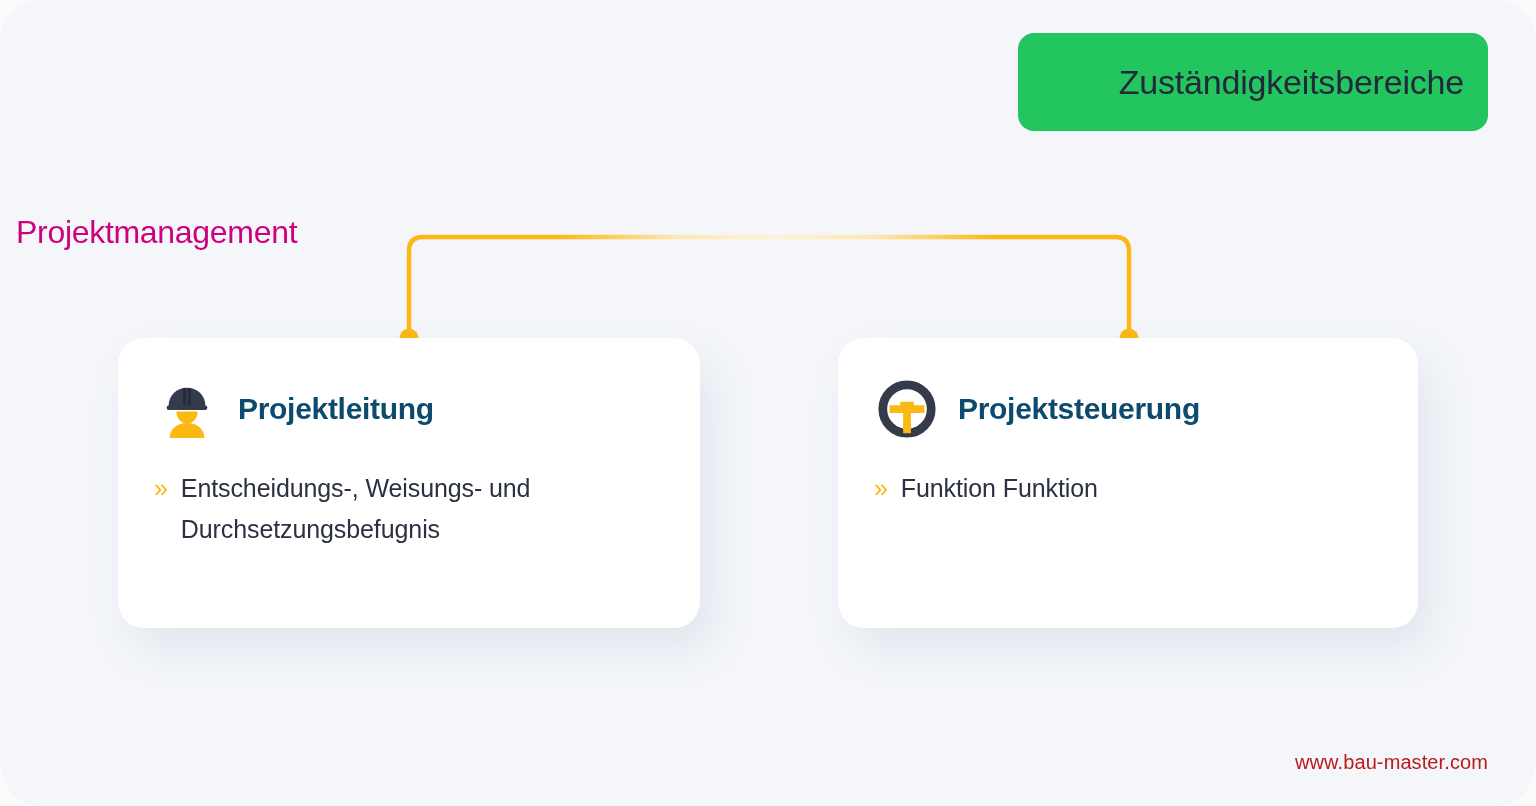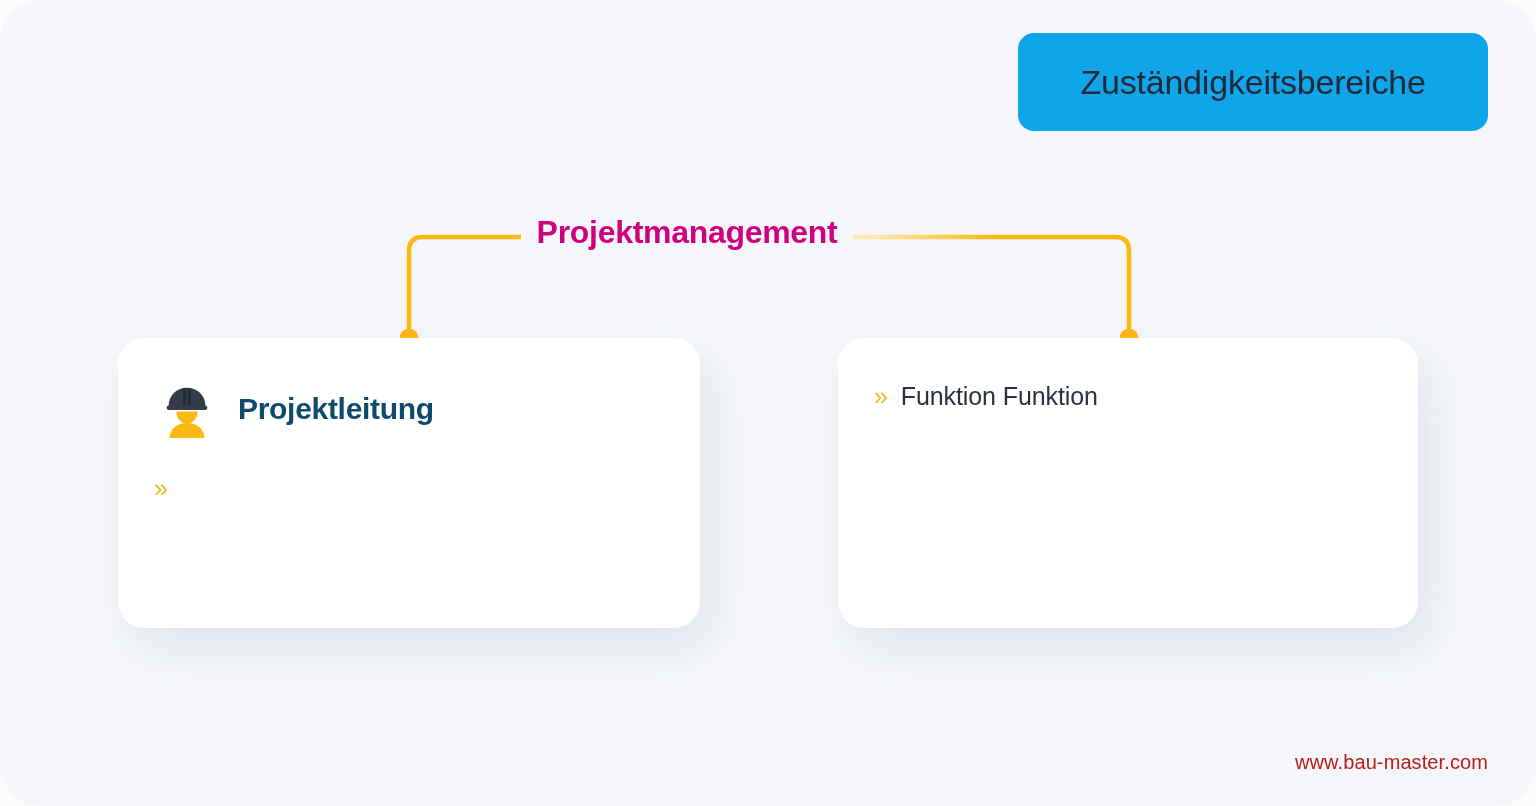--- a/index.html
+++ b/index.html
@@ -21,25 +21,25 @@
     overflow: hidden;
   }
 
   
   .title-badge {
     position: absolute;
     left: 1018px;
     top: 33px;
     width: 470px;
     height: 98px;
-    background: #0ea5e9;
+    background: #22c55e;
     border-radius: 16px;
     display: flex;
     align-items: center;
-    justify-content: center;
+    justify-content: flex-end;
     padding: 0 24px;
   }
   .title-badge-text {
     font-size: 34px;
     font-weight: 400;
     color: #23293a;
     letter-spacing: -0.2px;
     white-space: nowrap;
   }
 
@@ -52,23 +52,22 @@
     height: 150px;
     pointer-events: none;
   }
 
   
   .parent-label {
     position: absolute;
     left: 0;
     top: 214px;
     width: 1374px;
-    text-align: center;
     font-size: 32px;
-    font-weight: bold;
+    font-weight: normal;
     color: #cf0080;
     letter-spacing: -0.3px;
     z-index: 3;
   }
   .parent-label span {
     background: #f4f6fa;
     padding: 0 16px;
   }
 
   
@@ -175,25 +174,36 @@
           <path d="M21 34.5 C21 41.5 25.9 47 32 47 C38.1 47 43 41.5 43 34.5 Z" fill="#fcb813"></path>
 
           <path d="M14 62 C14 53 21.5 46.5 32 46.5 C42.5 46.5 50 53 50 62 Z" fill="#fcb813"></path>
         </svg>
       </div>
       <div class="card-title">Projektleitung</div>
     </div>
     <ul class="bullet-list">
       <li class="bullet-item">
         <span class="bullet-marker">»</span>
+        <span class="bullet-text">Entscheidungs-, Weisungs- und Durchsetzungsbefugnis</span>
       </li>
     </ul>
   </div>
 
   <div class="card card-right">
+    <div class="card-head">
+      <div class="card-icon">
+        <svg viewBox="0 0 64 64" width="62" height="62" fill="none">
+          <circle cx="32" cy="32" r="25" stroke="#343b4a" stroke-width="9" fill="none"></circle>
+          <path d="M14 28 L50 28 L50 36 L36 36 L36 57 L28 57 L28 36 L14 36 Z" fill="#fcb813"></path>
+          <path d="M25 24.5 L39 24.5 L39 31 L25 31 Z" fill="#fcb813"></path>
+        </svg>
+      </div>
+      <div class="card-title">Projektsteuerung</div>
+    </div>
     <ul class="bullet-list">
       <li class="bullet-item">
         <span class="bullet-marker">»</span>
         <span class="bullet-text">Funktion Funktion</span>
       </li>
     </ul>
   </div>
 
   <div class="footer-url">www.bau-master.com</div>
 

